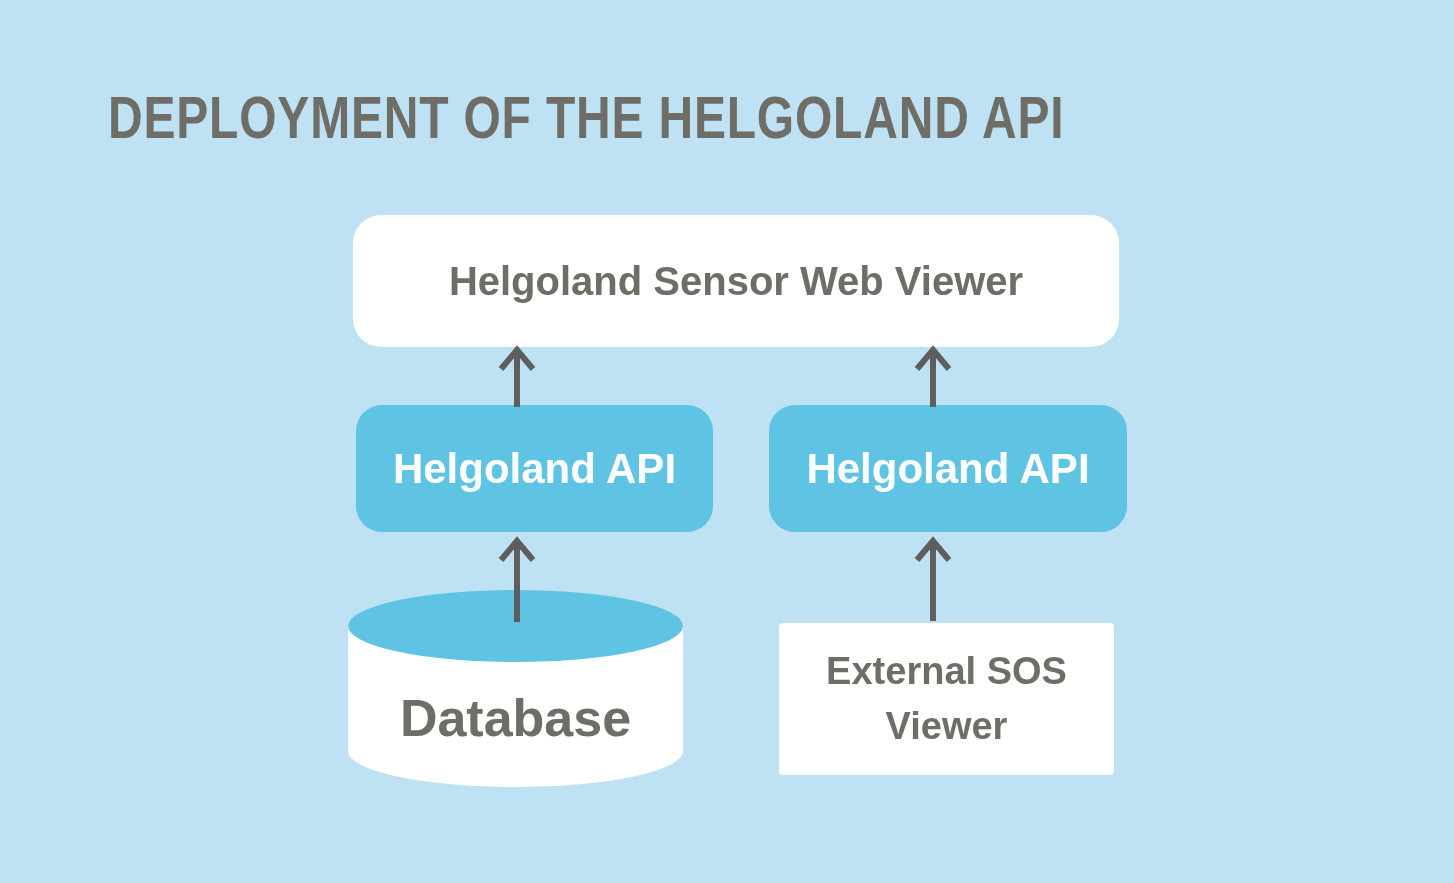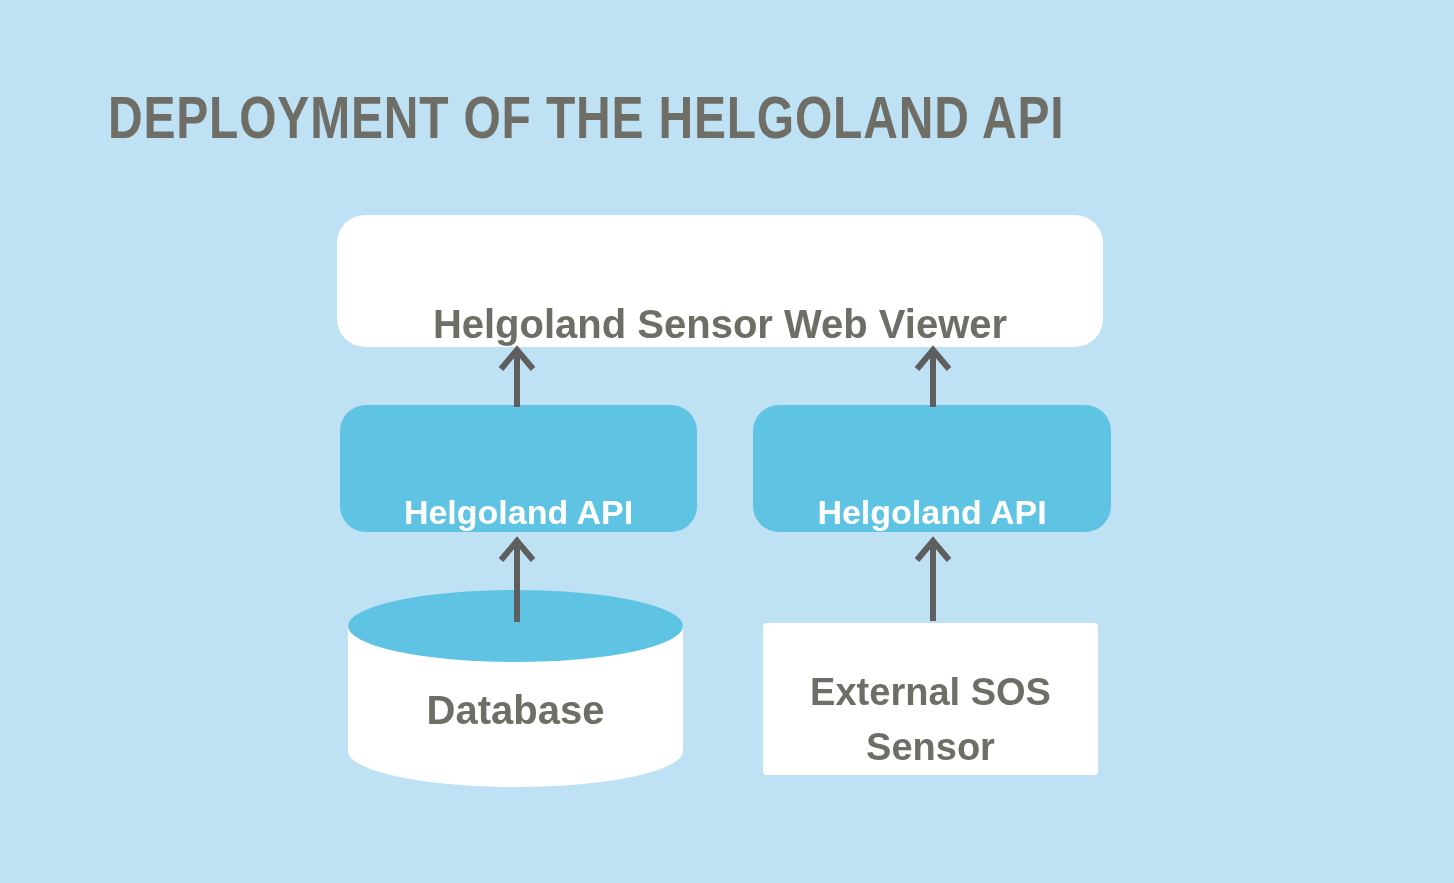--- a/index.html
+++ b/index.html
@@ -35,21 +35,22 @@
     white-space: nowrap;
     transform: scaleX(0.8);
     transform-origin: left top;
     letter-spacing: 1px;
   }
   .node {
     position: absolute;
     display: flex;
     flex-direction: column;
     align-items: center;
-    justify-content: flex-end;
+    justify-content: center;
+    margin-left: 16px;
   }
   .node .label {
     font-weight: bold;
     color: var(--text_gray, #6e6e67);
     text-align: center;
   }
   .white { background: var(--node_white, #ffffff); }
   .blue  { background: var(--node_blue, #5fc4e4); }
   .viewer {
     left: 337px; top: 215px;
@@ -60,21 +61,21 @@
   .api-left {
     left: 340px; top: 405px;
     width: 357px; height: 127px;
     border-radius: 26px;
   }
   .api-right {
     left: 753px; top: 405px;
     width: 358px; height: 127px;
     border-radius: 26px;
   }
-  .blue .label { font-size: 34px; color: var(--text_white, #ffffff); }
+  .blue .label { font-size: 42px; color: var(--text_white, #ffffff); }
   .db {
     position: absolute;
     left: 348px; top: 590px;
     width: 335px; height: 197px;
   }
   .db-body {
     position: absolute;
     left: 0; top: 36px;
     width: 335px; height: 161px;
     background: var(--node_white, #ffffff);
@@ -84,21 +85,21 @@
     position: absolute;
     left: 0; top: 0;
     width: 335px; height: 72px;
     border-radius: 50%;
     background: var(--node_blue, #5fc4e4);
   }
   .db-label {
     position: absolute;
     left: 0; top: 98px;
     width: 335px;
-    font-size: 40px;
+    font-size: 52px;
     font-weight: bold;
     color: var(--text_gray, #6e6e67);
     text-align: center;
   }
   .sos {
     left: 763px; top: 623px;
     width: 335px; height: 152px;
     border-radius: 4px;
   }
   .sos .label {
@@ -138,21 +139,21 @@
   </div>
 
   <div class="db">
     <div class="db-body"></div>
     <div class="db-top"></div>
     <span class="db-label">Database</span>
   </div>
 
   <div class="node white sos">
     <span class="label">External SOS</span>
-    <span class="label">Sensor</span>
+    <span class="label">Viewer</span>
   </div>
 
   <svg class="arrows" viewBox="0 0 1454 883" xmlns="http://www.w3.org/2000/svg">
     <g>
       <line class="arrow-line" x1="517" y1="407" x2="517" y2="352"></line>
       <polyline class="arrow-line" points="501,369 517,350 533,369"></polyline>
     </g>
     <g>
       <line class="arrow-line" x1="933" y1="407" x2="933" y2="352"></line>
       <polyline class="arrow-line" points="917,369 933,350 949,369"></polyline>

